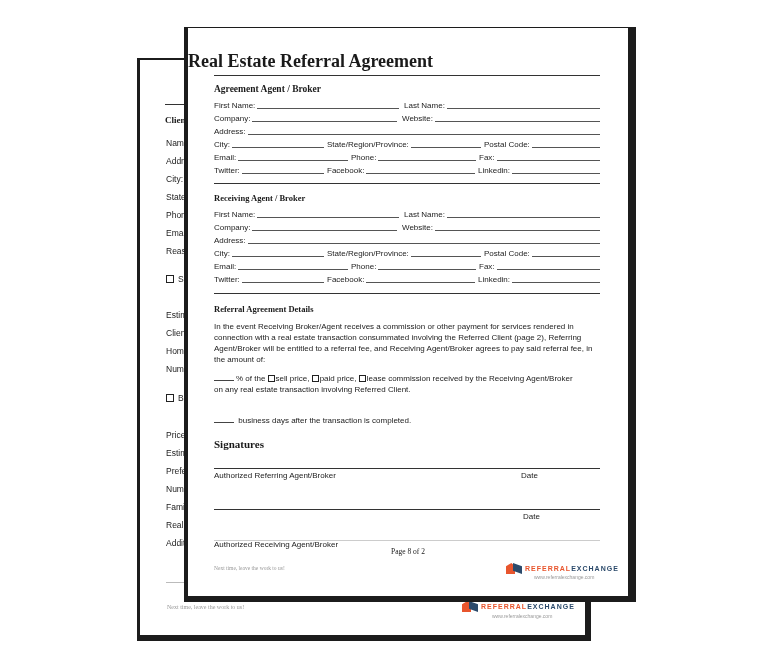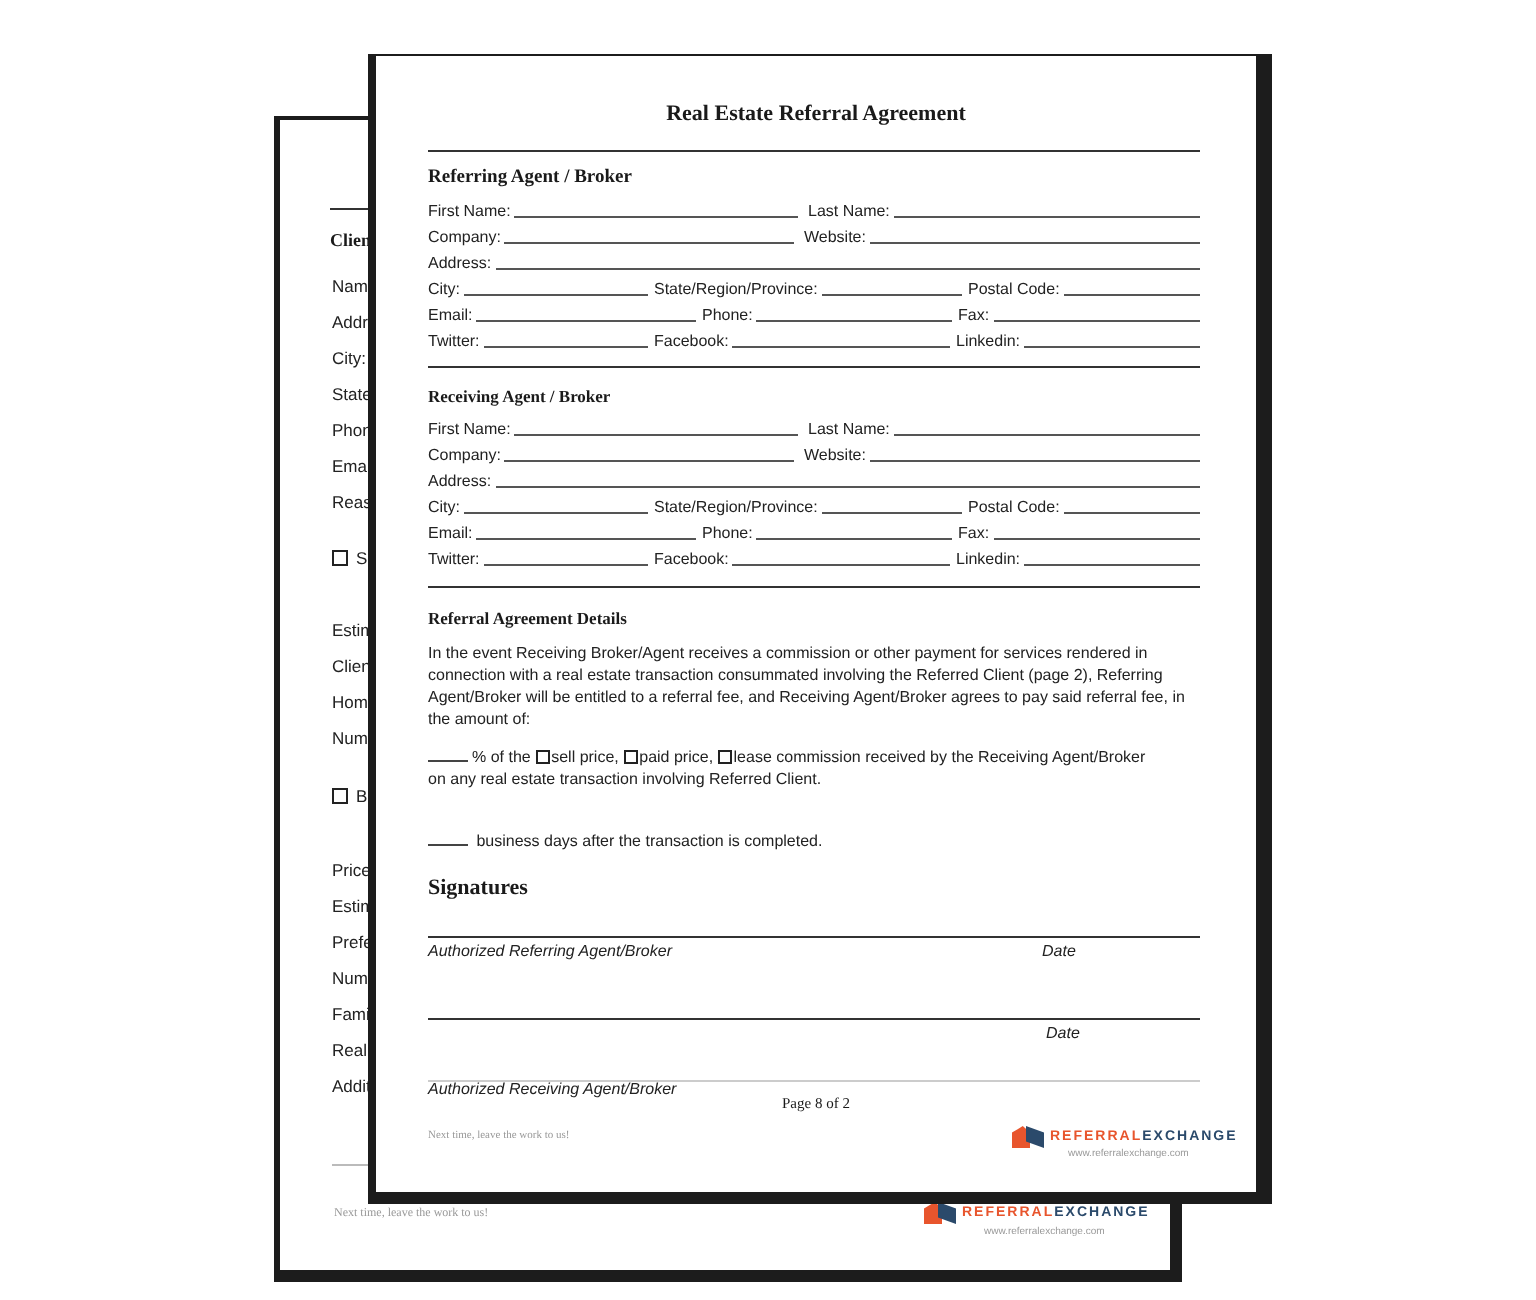--- a/index.html
+++ b/index.html
@@ -19,37 +19,37 @@
   .back-check-label { position: absolute; left: 38px; font-size: 8.5px; color: #222; }
   .back-footer-rule { position: absolute; left: 26px; top: 522px; width: 30px; height: 1px; background: #bbb; }
   .back-footer-text { position: absolute; left: 27px; top: 544px; font-size: 6px; color: #999; font-family: "Liberation Serif", serif; }
   .back-logo { position: absolute; left: 322px; top: 541px; display: flex; align-items: center; gap: 3px; }
   .back-url { position: absolute; left: 352px; top: 553px; font-size: 5px; color: #999; }
 
   
   #front-frame { left: 184px; top: 27px; width: 452px; height: 575px; }
   #front-sheet { left: 188px; top: 28px; width: 440px; height: 568px; }
 
-  .title { position: absolute; left: 0; width: 440px; top: 23px; text-align: center; font-family: "Liberation Serif", serif; font-weight: bold; font-size: 11px; }
+  .title { position: absolute; left: 0; width: 440px; top: 23px; text-align: left; font-family: "Liberation Serif", serif; font-weight: bold; font-size: 18px; }
   .hr { position: absolute; left: 26px; width: 386px; height: 1px; background: #333; }
   .section-h { position: absolute; left: 26px; font-family: "Liberation Serif", serif; font-weight: bold; font-size: 9.5px; }
   .section-h.small { font-size: 8.5px; }
   .section-h.sig { font-size: 11px; }
 
   .frow { position: absolute; left: 26px; width: 386px; height: 11px; font-size: 8px; color: #222; }
   .field { position: absolute; top: 0; display: flex; align-items: flex-end; height: 11px; }
   .field .lbl { white-space: nowrap; padding-right: 2px; line-height: 10px; }
   .field .line { flex: 1; height: 1px; background: #555; margin-bottom: 2px; }
 
   .para { position: absolute; left: 26px; width: 390px; font-size: 8px; line-height: 11px; color: #222; }
   .inline-line { display: inline-block; width: 20px; height: 1px; background: #444; vertical-align: baseline; margin-right: 2px; }
   .cbox { display: inline-block; width: 7px; height: 7px; border: 1px solid #222; vertical-align: -1px; margin-right: 1px; }
 
   .sig-line { position: absolute; left: 26px; width: 386px; height: 1px; background: #333; }
-  .sig-lbl { position: absolute; font-size: 8px; color: #222; font-style: italic; }
+  .sig-lbl { position: absolute; font-size: 8px; color: #222; }
 
   .page-num { position: absolute; left: 0; width: 440px; top: 519px; text-align: center; font-size: 7.5px; font-family: "Liberation Serif", serif; }
   .foot-rule { position: absolute; left: 26px; top: 512px; width: 386px; height: 1px; background: #ccc; }
   .foot-text { position: absolute; left: 26px; top: 537px; font-size: 5.5px; color: #999; font-family: "Liberation Serif", serif; }
   .logo { position: absolute; left: 318px; top: 535px; display: flex; align-items: center; gap: 3px; }
   .logo-mark { width: 16px; height: 11px; position: relative; }
   .logo-mark .a { position: absolute; left: 0; top: 0; width: 9px; height: 11px; background: #e8552d; clip-path: polygon(0 30%, 60% 0, 100% 30%, 100% 100%, 0 100%); }
   .logo-mark .b { position: absolute; left: 7px; top: 0; width: 9px; height: 11px; background: #2b4a6b; clip-path: polygon(0 0, 100% 30%, 100% 100%, 0 70%); }
   .logo-text { font-size: 7px; letter-spacing: 1px; font-weight: bold; }
   .logo-text .r { color: #e8552d; }
@@ -101,21 +101,21 @@
     <div class="logo-text"><span class="r">REFERRAL</span><span class="e">EXCHANGE</span></div>
   </div>
   <div class="back-url">www.referralexchange.com</div>
 </div>
 
 <div class="shadow-frame" id="front-frame"></div>
 <div class="sheet" id="front-sheet">
   <div class="title">Real Estate Referral Agreement</div>
   <div class="hr" style="top:47px"></div>
 
-  <div class="section-h" style="top:56px">Referring Agent / Broker</div>
+  <div class="section-h" style="top:56px">Agreement Agent / Broker</div>
 
   <div class="frow" style="top:72px">
     <div class="field" style="left:0;width:185px">
         <span class="lbl">First Name:</span>
         <span class="line"></span>
       </div>
     <div class="field" style="left:190px;width:196px">
         <span class="lbl">Last Name:</span>
         <span class="line"></span>
       </div>

